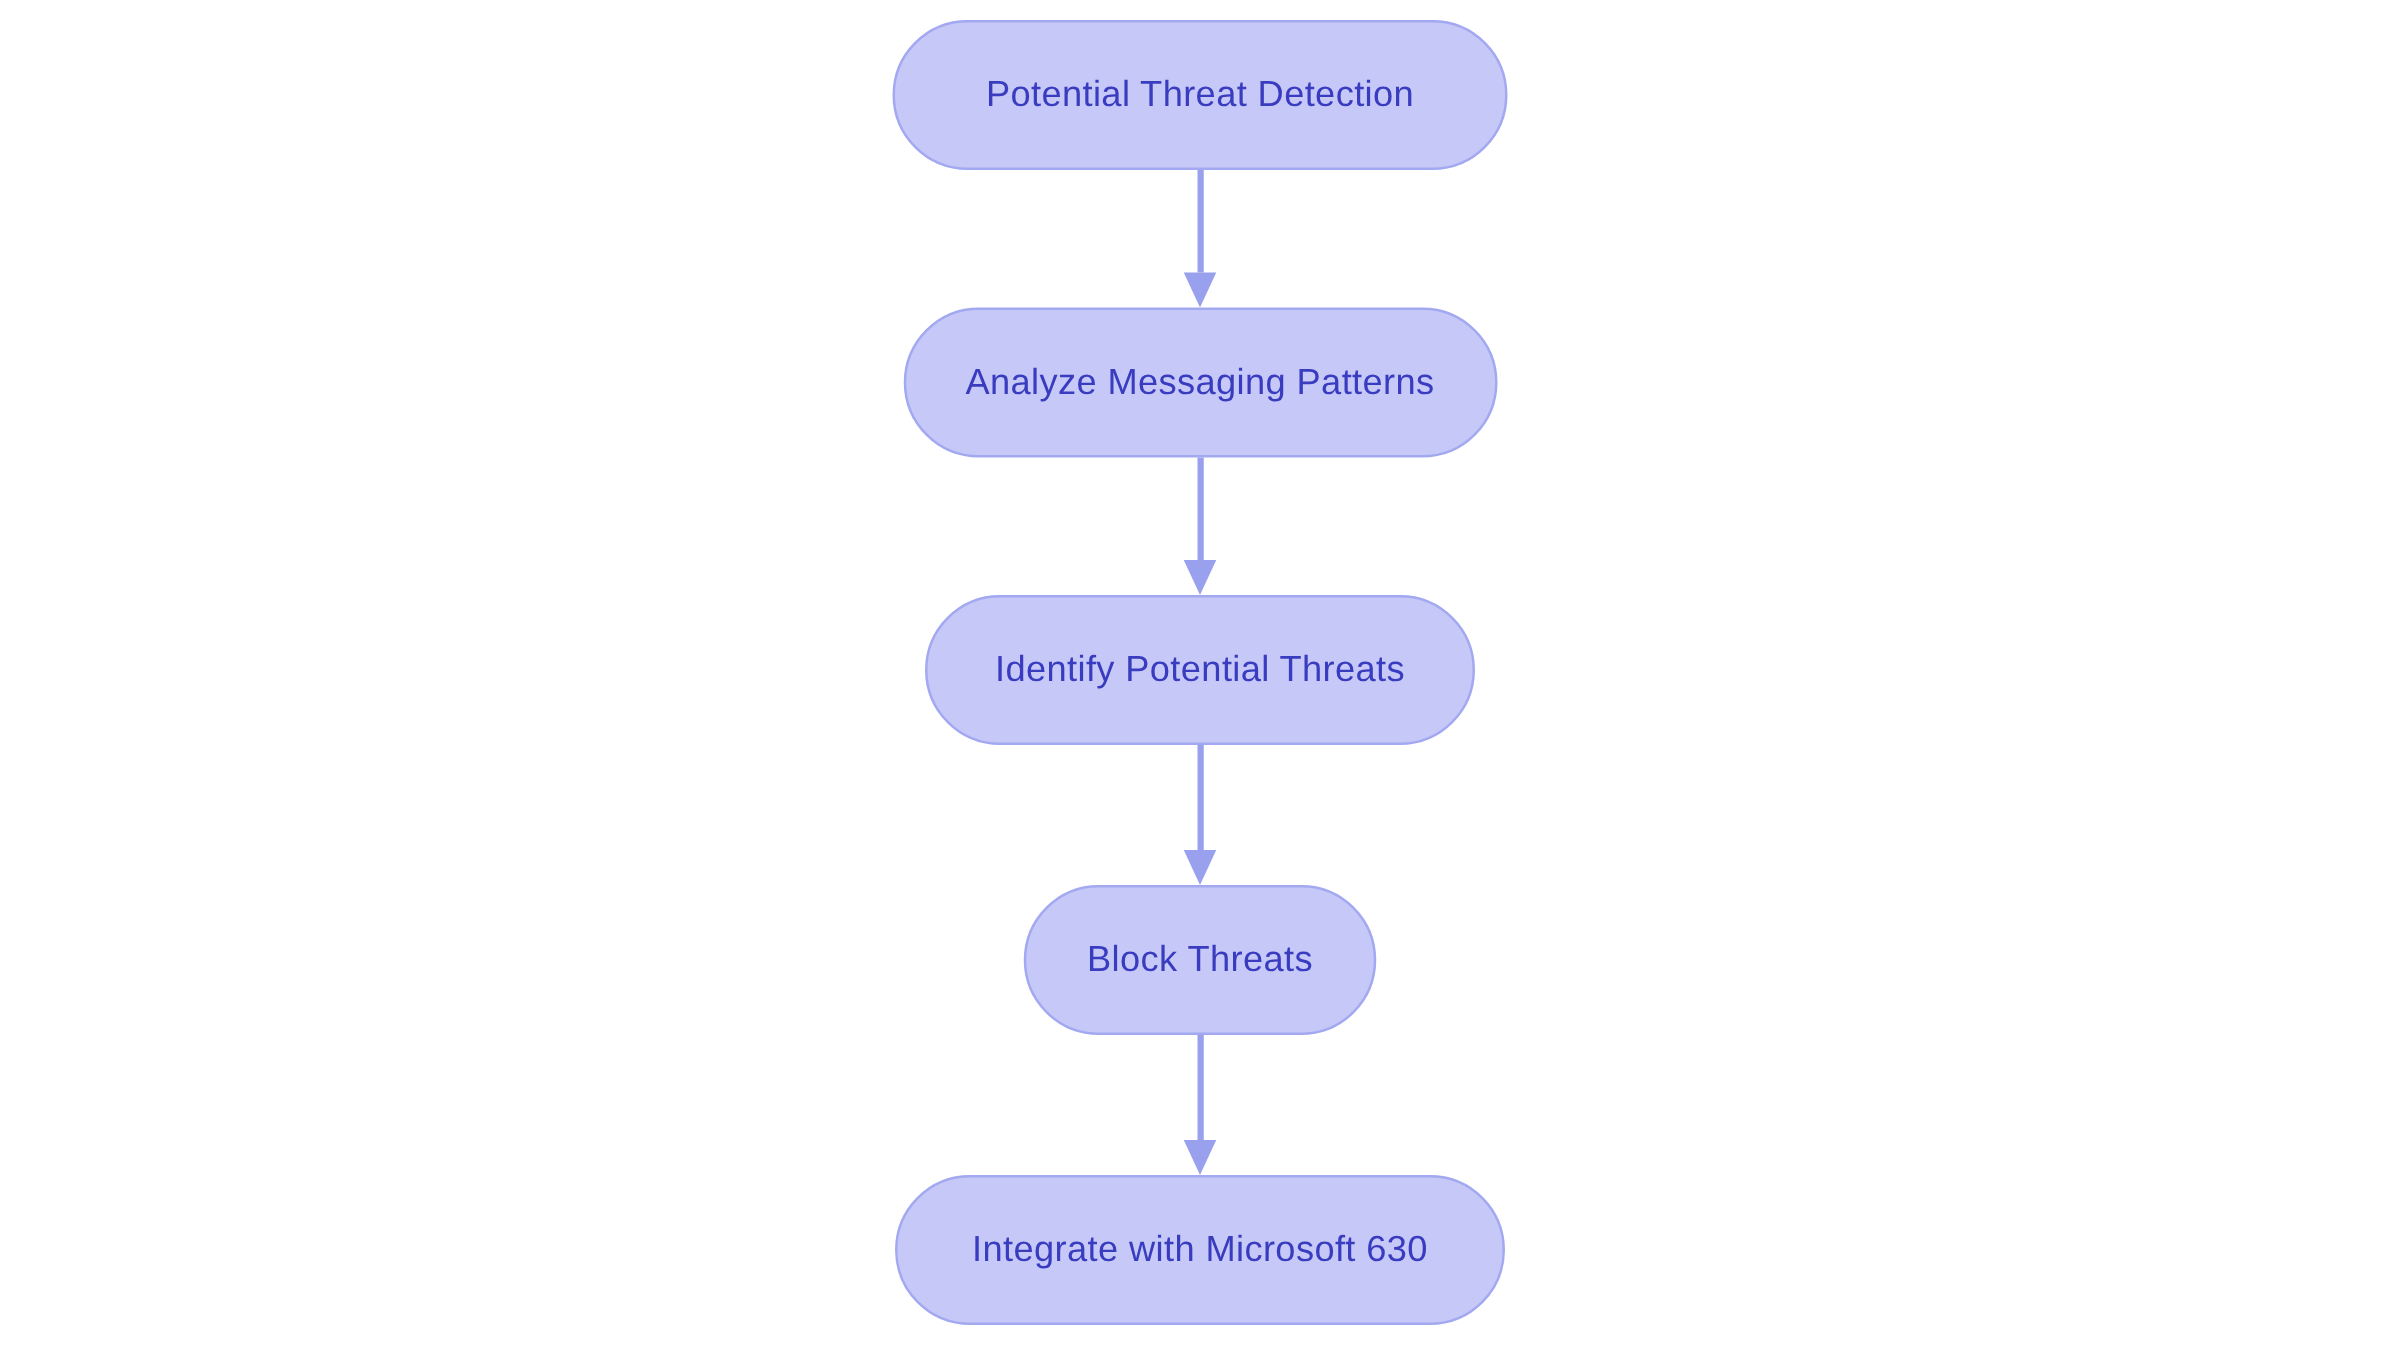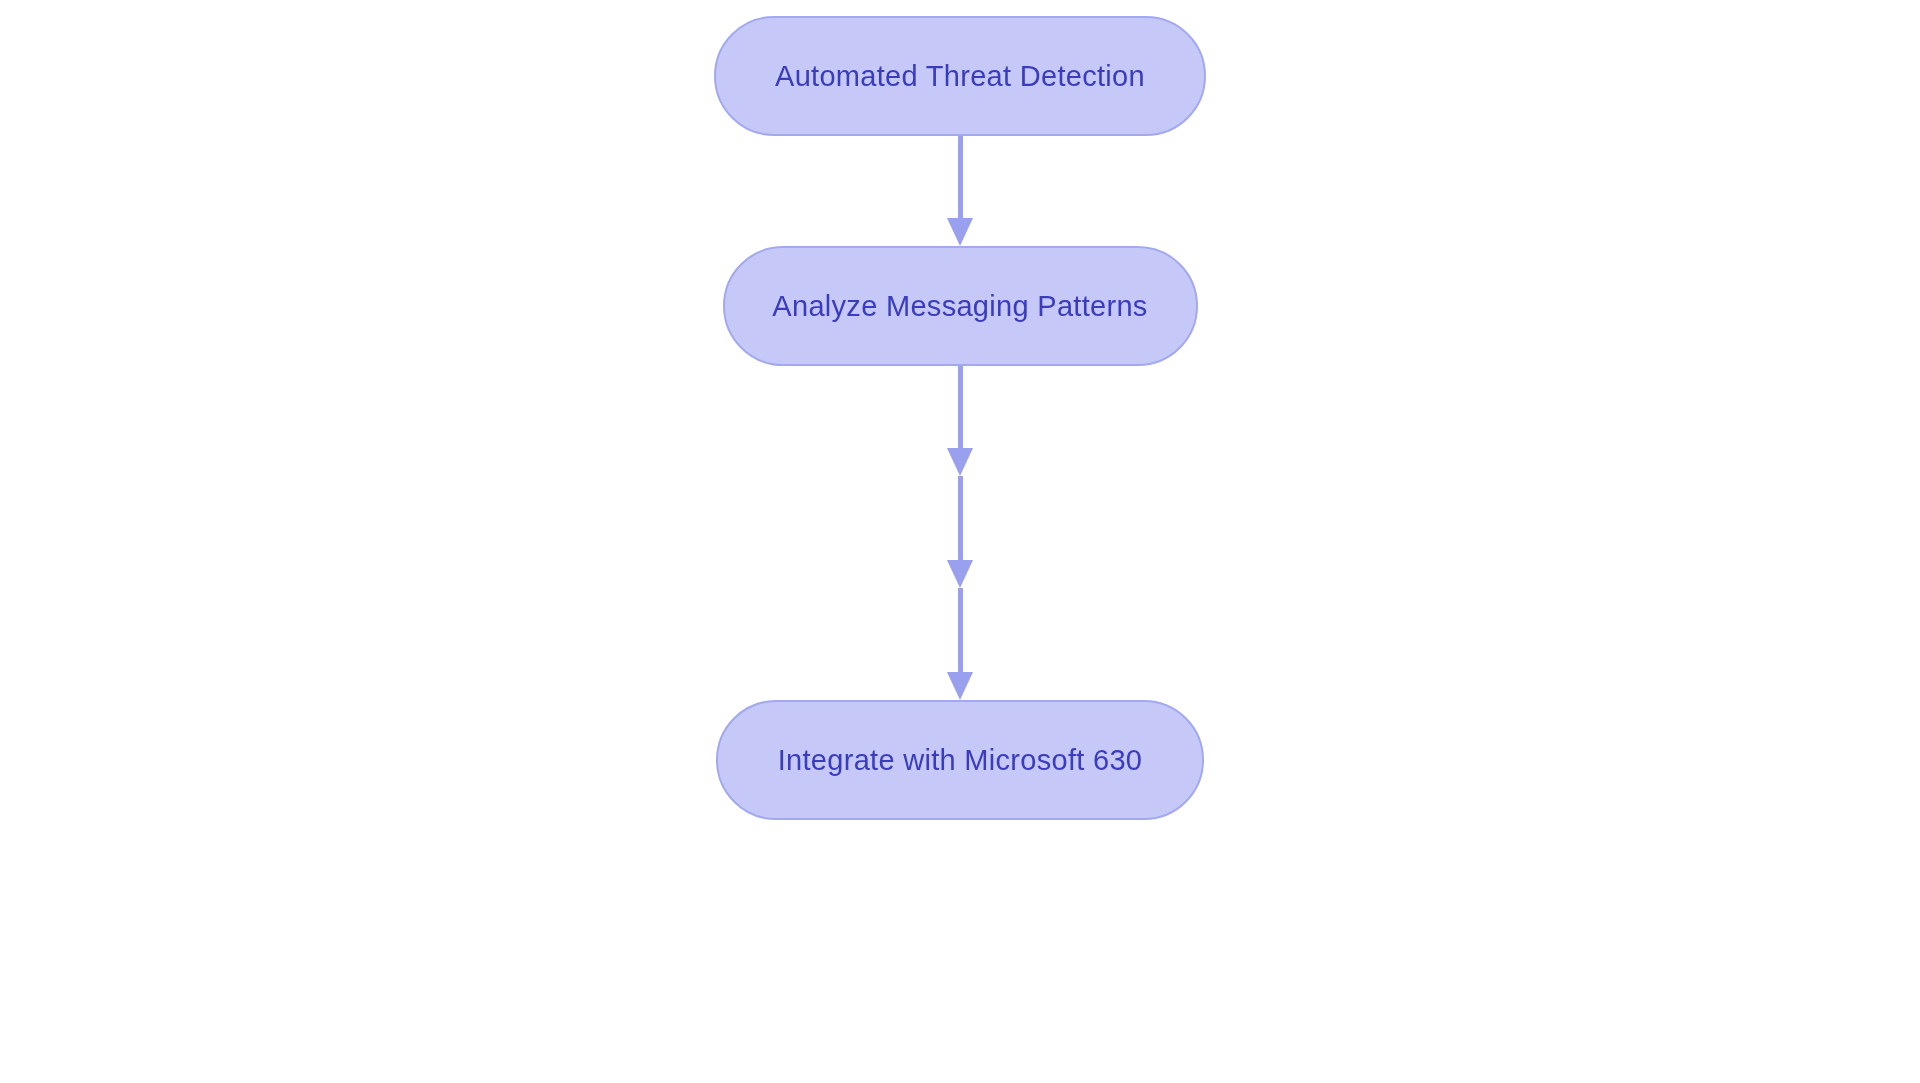--- a/index.html
+++ b/index.html
@@ -70,43 +70,49 @@
     border-right: 13px solid transparent;
     border-top: 28px solid var(--arrow);
   }
 </style>
 </head>
 <body>
 
 <div class="canvas">
 
   <div class="node n1">
-    <span class="node-label">Automated Threat Detection</span>
+    <span class="node-label">Potential Threat Detection</span>
   </div>
 
   <div class="connector c110">
     <div class="line"></div>
     <div class="head"></div>
   </div>
 
   <div class="node n2">
     <span class="node-label">Analyze Messaging Patterns</span>
   </div>
 
   <div class="connector c110">
     <div class="line"></div>
     <div class="head"></div>
   </div>
 
+  <div class="node n3">
+    <span class="node-label">Identify Potential Threats</span>
+  </div>
 
   <div class="connector c112">
     <div class="line"></div>
     <div class="head"></div>
   </div>
 
+  <div class="node n4">
+    <span class="node-label">Block Threats</span>
+  </div>
 
   <div class="connector c112">
     <div class="line"></div>
     <div class="head"></div>
   </div>
 
   <div class="node n5">
     <span class="node-label">Integrate with Microsoft 630</span>
   </div>
 

